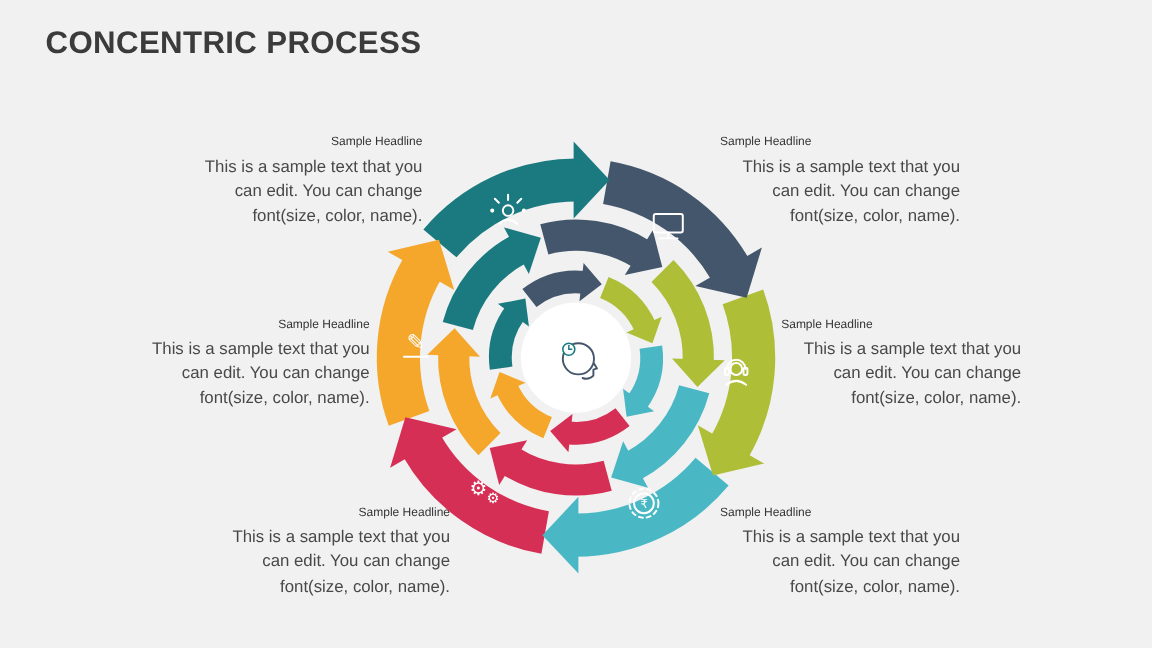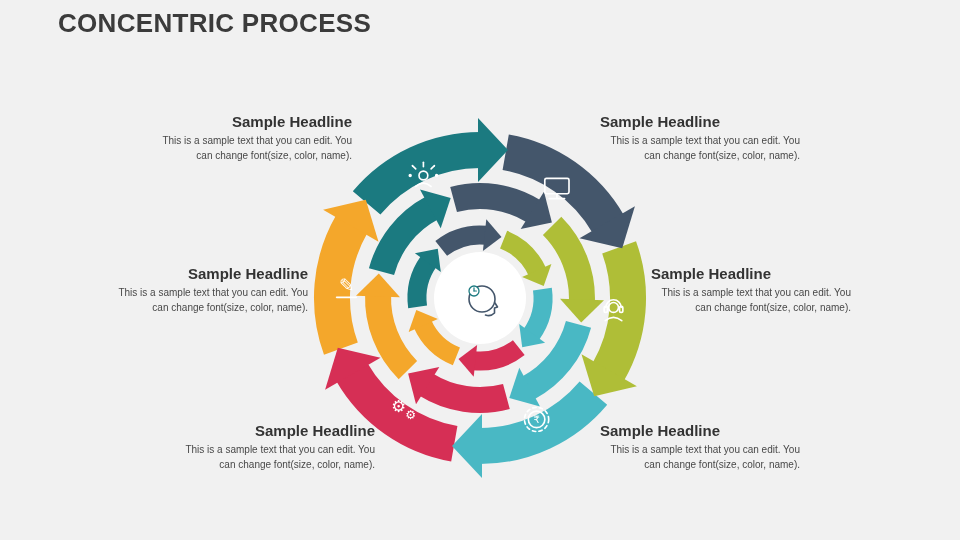--- a/index.html
+++ b/index.html
@@ -6,27 +6,27 @@
   html,body { background: #e6e6e6; }
   body { font-family: "Liberation Sans", "DejaVu Sans", sans-serif; }
   .slide {
     position: relative;
     width: 960px; height: 540px;
     background: #F1F1F1;
     margin: 0 auto;
     overflow: hidden;
     box-shadow: 0 0 6px rgba(0,0,0,.25);
   }
-  .slide-header { position: absolute; left: 38px; top: 8px; margin-left: 20px; }
+  .slide-header { position: absolute; left: 38px; top: 20px; }
   .slide-title { font-size: 26px; font-weight: 700; color: #3B3B3B; letter-spacing: .3px; }
   .slide-subtitle { font-size: 18px; font-weight: 400; color: #3B3B3B; margin-top: 9px; }
 
   .stage-block { position: absolute; }
-  .stage-block .headline { font-size: 15px; font-weight: 700; color: #333333; margin-bottom: 4px; }
-  .stage-block .body-text { font-size: 10px; color: #484848; line-height: 1.45; text-align: right; }
+  .stage-block .headline { font-size: 10px; font-weight: 400; color: #333333; margin-bottom: 4px; }
+  .stage-block .body-text { font-size: 14px; color: #484848; line-height: 1.45; text-align: right; }
   .align-right { text-align: right; }
   .align-left  { text-align: left; }
 
   .pos-tl { left: 148px; top: 113px; width: 204px; }
   .pos-tr { left: 600px; top: 113px; width: 200px; }
   .pos-ml { left: 103px; top: 265px; width: 205px; }
   .pos-mr { left: 651px; top: 265px; width: 200px; }
   .pos-bl { left: 170px; top: 422px; width: 205px; }
   .pos-br { left: 600px; top: 422px; width: 200px; }
 

